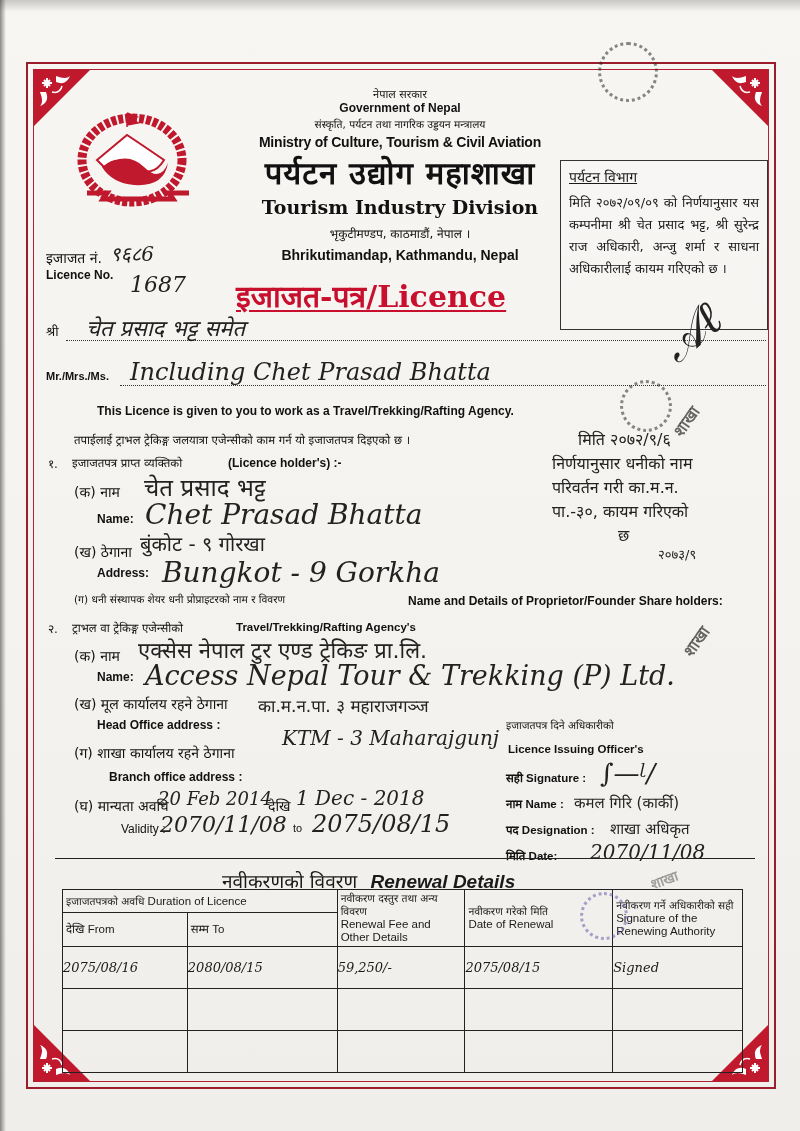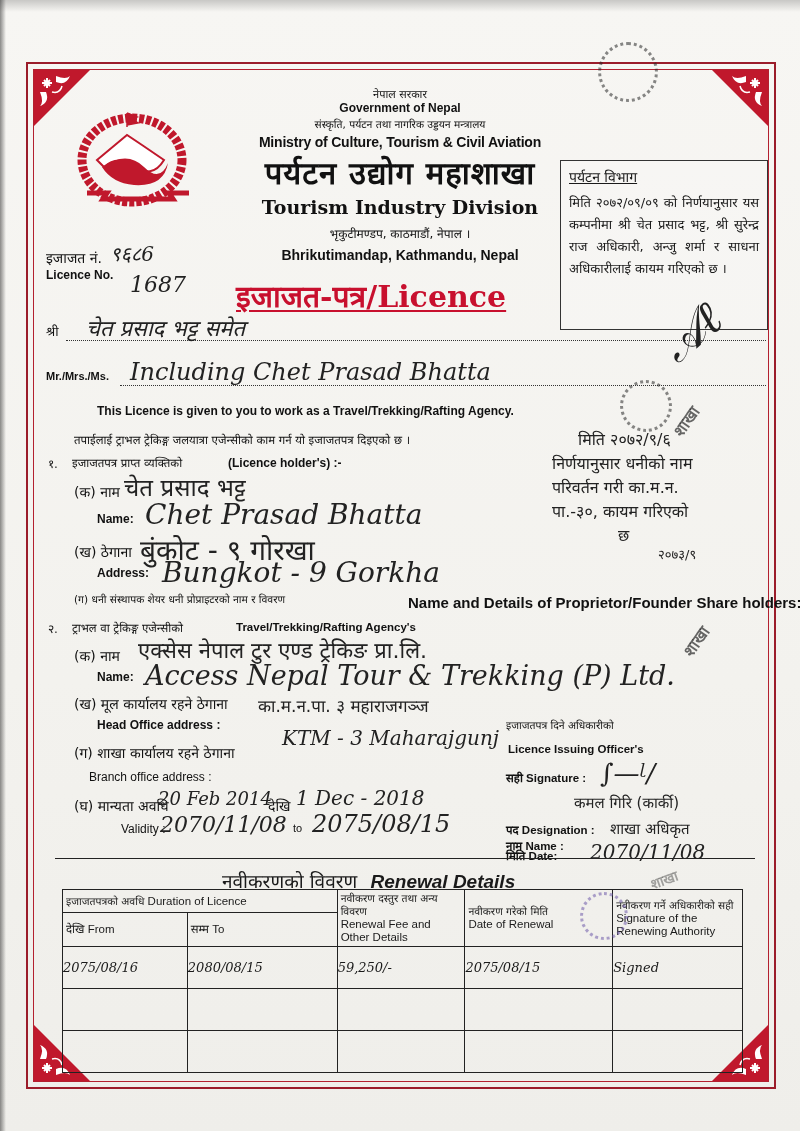--- a/index.html
+++ b/index.html
@@ -162,29 +162,29 @@
   <div class="hand" style="left:130px;top:358px;font-size:24px;">Including Chet Prasad Bhatta</div>
 
   <div class="sec-head" style="left:97px;top:404px;font-weight:bold;">This Licence is given to you to work as a Travel/Trekking/Rafting Agency.</div>
   <div class="sec-head" style="left:74px;top:432px;font-family:'DejaVu Sans',sans-serif;font-size:11.5px;">तपाईलाई ट्राभल ट्रेकिङ्ग जलयात्रा एजेन्सीको काम गर्न यो इजाजतपत्र दिइएको छ ।</div>
 
   <div class="sec-head" style="left:48px;top:455px;">१.</div>
   <div class="sec-head" style="left:72px;top:455px;font-family:'DejaVu Sans',sans-serif;font-size:11.5px;">इजाजतपत्र प्राप्त व्यक्तिको</div>
   <div class="sec-head" style="left:228px;top:456px;font-weight:bold;">(Licence holder's) :-</div>
 
   <div class="lbl np" style="left:74px;top:482px;">(क) नाम</div>
-  <div class="hand" style="left:124px;top:470px;font-size:24px;font-family:'DejaVu Sans',sans-serif;font-style:normal;">चेत प्रसाद भट्ट</div>
+  <div class="hand" style="left:144px;top:470px;font-size:24px;font-family:'DejaVu Sans',sans-serif;font-style:normal;">चेत प्रसाद भट्ट</div>
   <div class="lbl" style="left:97px;top:512px;">Name:</div>
   <div class="hand" style="left:145px;top:498px;font-size:28px;">Chet Prasad Bhatta</div>
   <div class="lbl np" style="left:74px;top:542px;">(ख) ठेगाना</div>
-  <div class="hand" style="left:140px;top:530px;font-size:28px;font-family:'DejaVu Sans',sans-serif;font-style:normal;text-align:right;">बुंकोट - ९ गोरखा</div>
+  <div class="hand" style="left:140px;top:530px;font-size:20px;font-family:'DejaVu Sans',sans-serif;font-style:normal;text-align:right;">बुंकोट - ९ गोरखा</div>
   <div class="lbl" style="left:97px;top:566px;">Address:</div>
   <div class="hand" style="left:162px;top:556px;font-size:28px;">Bungkot - 9 Gorkha</div>
   <div class="sec-head" style="left:74px;top:592px;font-family:'DejaVu Sans',sans-serif;font-size:10.5px;">(ग) धनी संस्थापक शेयर धनी प्रोप्राइटरको नाम र विवरण</div>
-  <div class="sec-head" style="left:408px;top:594px;font-weight:bold;font-size:15px;">Name and Details of Proprietor/Founder Share holders:</div>
+  <div class="sec-head" style="left:408px;top:594px;font-weight:bold;font-size:12px;">Name and Details of Proprietor/Founder Share holders:</div>
 
   <div class="hand" style="left:578px;top:428px;font-size:16px;font-family:'DejaVu Sans',sans-serif;font-style:normal;line-height:24px;">
     <div>मिति २०७२/९/६</div>
     <div style="margin-left:-26px;">निर्णयानुसार धनीको नाम</div>
     <div style="margin-left:-26px;">परिवर्तन गरी का.म.न.</div>
     <div style="margin-left:-26px;">पा.-३०, कायम गरिएको</div>
     <div style="margin-left:40px;">छ</div>
     <div style="margin-left:80px;font-size:13px;line-height:14px;">२०७३/९</div>
   </div>
 
@@ -194,36 +194,36 @@
 
   <div class="lbl np" style="left:74px;top:646px;">(क) नाम</div>
   <div class="hand" style="left:138px;top:634px;font-size:22px;font-family:'DejaVu Sans',sans-serif;font-style:normal;">एक्सेस नेपाल टुर एण्ड ट्रेकिङ प्रा.लि.</div>
   <div class="lbl" style="left:97px;top:670px;">Name:</div>
   <div class="hand" style="left:145px;top:660px;font-size:27px;">Access Nepal Tour &amp; Trekking (P) Ltd.</div>
   <div class="lbl np" style="left:74px;top:694px;">(ख) मूल कार्यालय रहने ठेगाना</div>
   <div class="hand" style="left:258px;top:694px;font-size:17px;font-family:'DejaVu Sans',sans-serif;font-style:normal;">का.म.न.पा. ३ महाराजगञ्ज</div>
   <div class="lbl" style="left:97px;top:718px;">Head Office address :</div>
   <div class="hand" style="left:282px;top:726px;font-size:20px;">KTM - 3 Maharajgunj</div>
   <div class="lbl np" style="left:74px;top:743px;">(ग) शाखा कार्यालय रहने ठेगाना</div>
-  <div class="lbl" style="left:89px;top:770px;font-weight:normal;">Branch office address :</div>
+  <div class="lbl" style="left:109px;top:770px;font-weight:bold;">Branch office address :</div>
 
   <div class="lbl np" style="left:74px;top:796px;">(घ) मान्यता अवधि</div>
   <div class="hand" style="left:158px;top:788px;font-size:18px;">20 Feb 2014</div>
   <div class="lbl np" style="left:268px;top:796px;">देखि</div>
   <div class="hand" style="left:296px;top:786px;font-size:20px;">1 Dec - 2018</div>
   <div class="lbl" style="left:97px;top:822px;font-weight:normal;margin-left:24px;">Validity :</div>
   <div class="hand" style="left:160px;top:812px;font-size:22px;">2070/11/08</div>
   <div class="lbl" style="left:293px;top:822px;font-weight:normal;font-size:11px;">to</div>
   <div class="hand" style="left:312px;top:810px;font-size:24px;">2075/08/15</div>
 
   <div class="lbl np" style="left:506px;top:718px;font-size:10.5px;">इजाजतपत्र दिने अधिकारीको</div>
   <div class="lbl" style="left:508px;top:743px;font-size:11.5px;">Licence Issuing Officer's</div>
   <div class="lbl" style="left:506px;top:770px;font-size:11.5px;">सही Signature :</div>
   <div class="hand" style="left:600px;top:758px;font-size:26px;">∫—ᶩ/</div>
-  <div class="lbl" style="left:506px;top:796px;font-size:11.5px;margin-top:42px;">नाम Name :</div>
+  <div class="lbl" style="left:506px;top:796px;font-size:11.5px;">नाम Name :</div>
   <div class="hand" style="left:574px;top:792px;font-size:15px;font-family:'DejaVu Sans',sans-serif;font-style:normal;">कमल गिरि (कार्की)</div>
   <div class="lbl" style="left:506px;top:822px;font-size:11.5px;">पद Designation :</div>
   <div class="hand" style="left:610px;top:818px;font-size:15px;font-family:'DejaVu Sans',sans-serif;font-style:normal;">शाखा अधिकृत</div>
   <div class="lbl" style="left:506px;top:848px;font-size:11.5px;">मिति Date:</div>
   <div class="hand" style="left:590px;top:840px;font-size:20px;">2070/11/08</div>
 
   <div class="divider"></div>
 
   <div class="renew-title">
     <span class="np">नवीकरणको विवरण</span>

